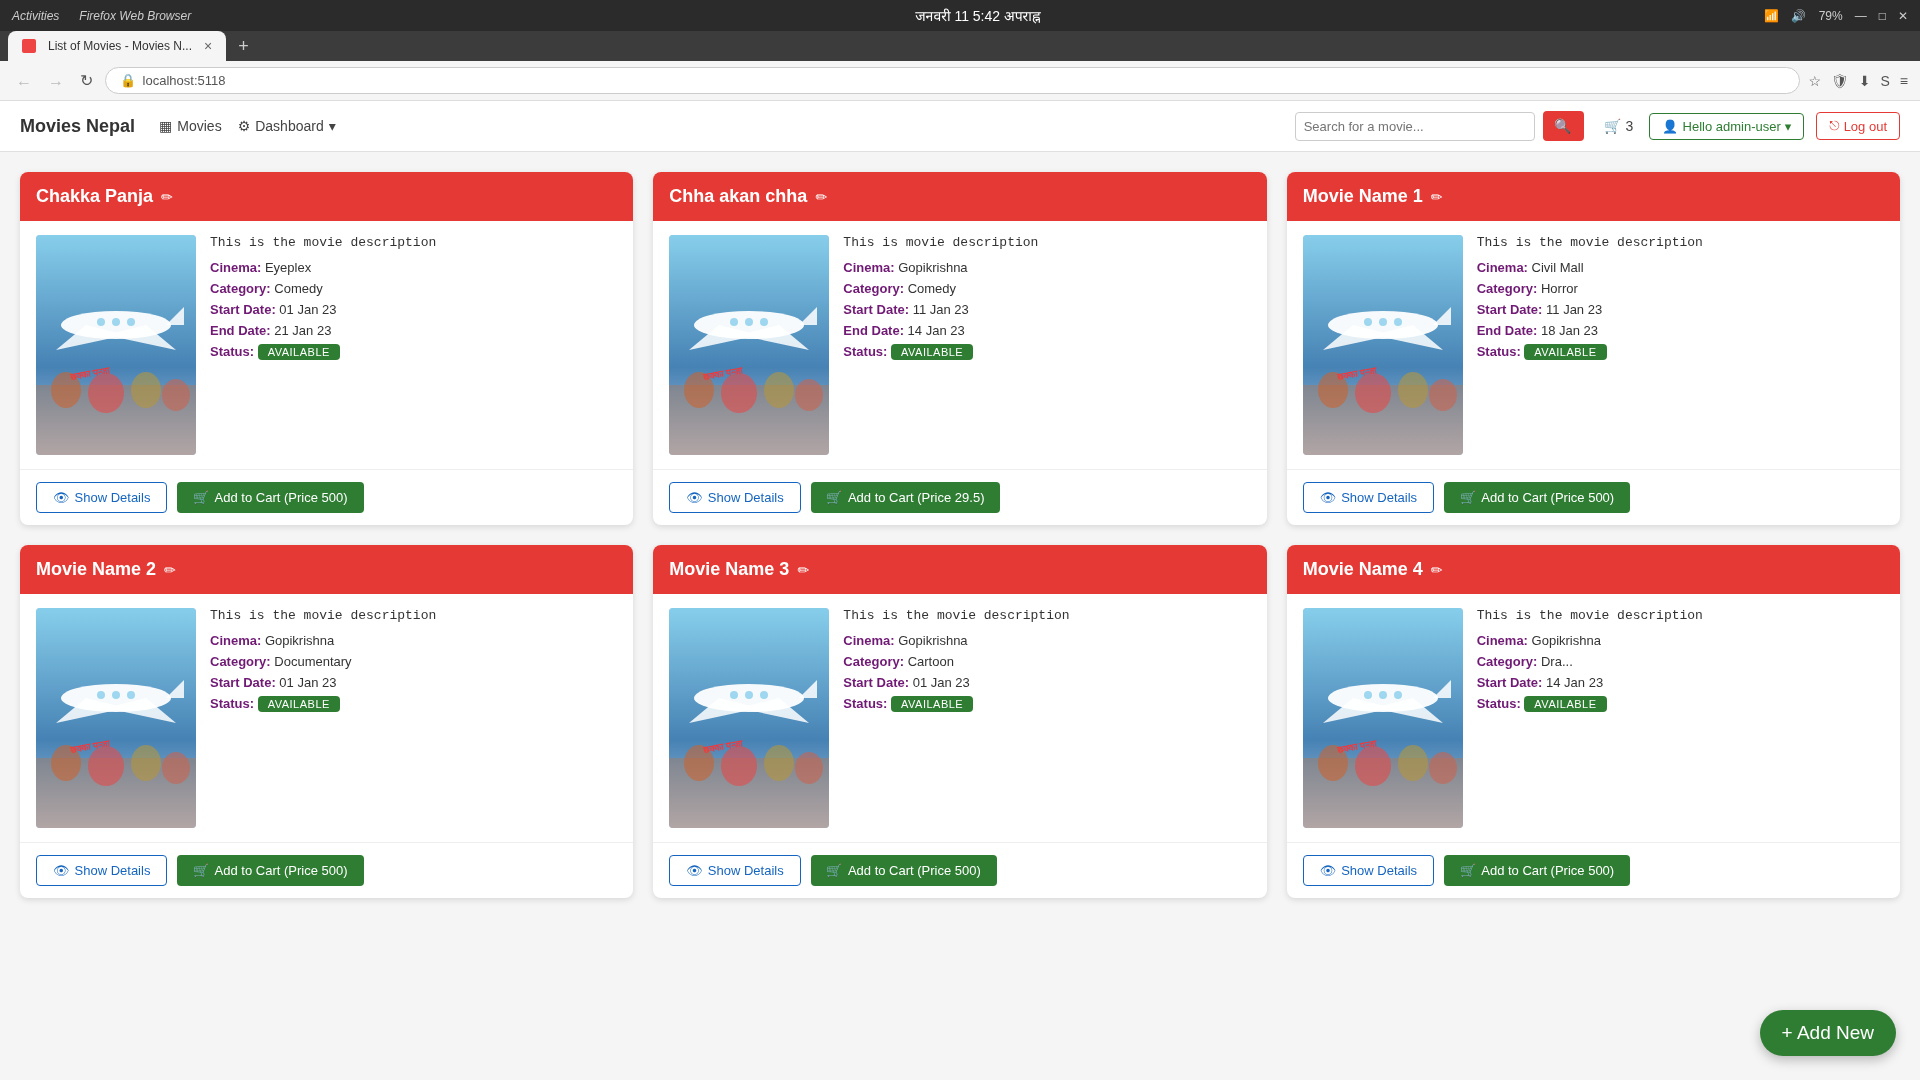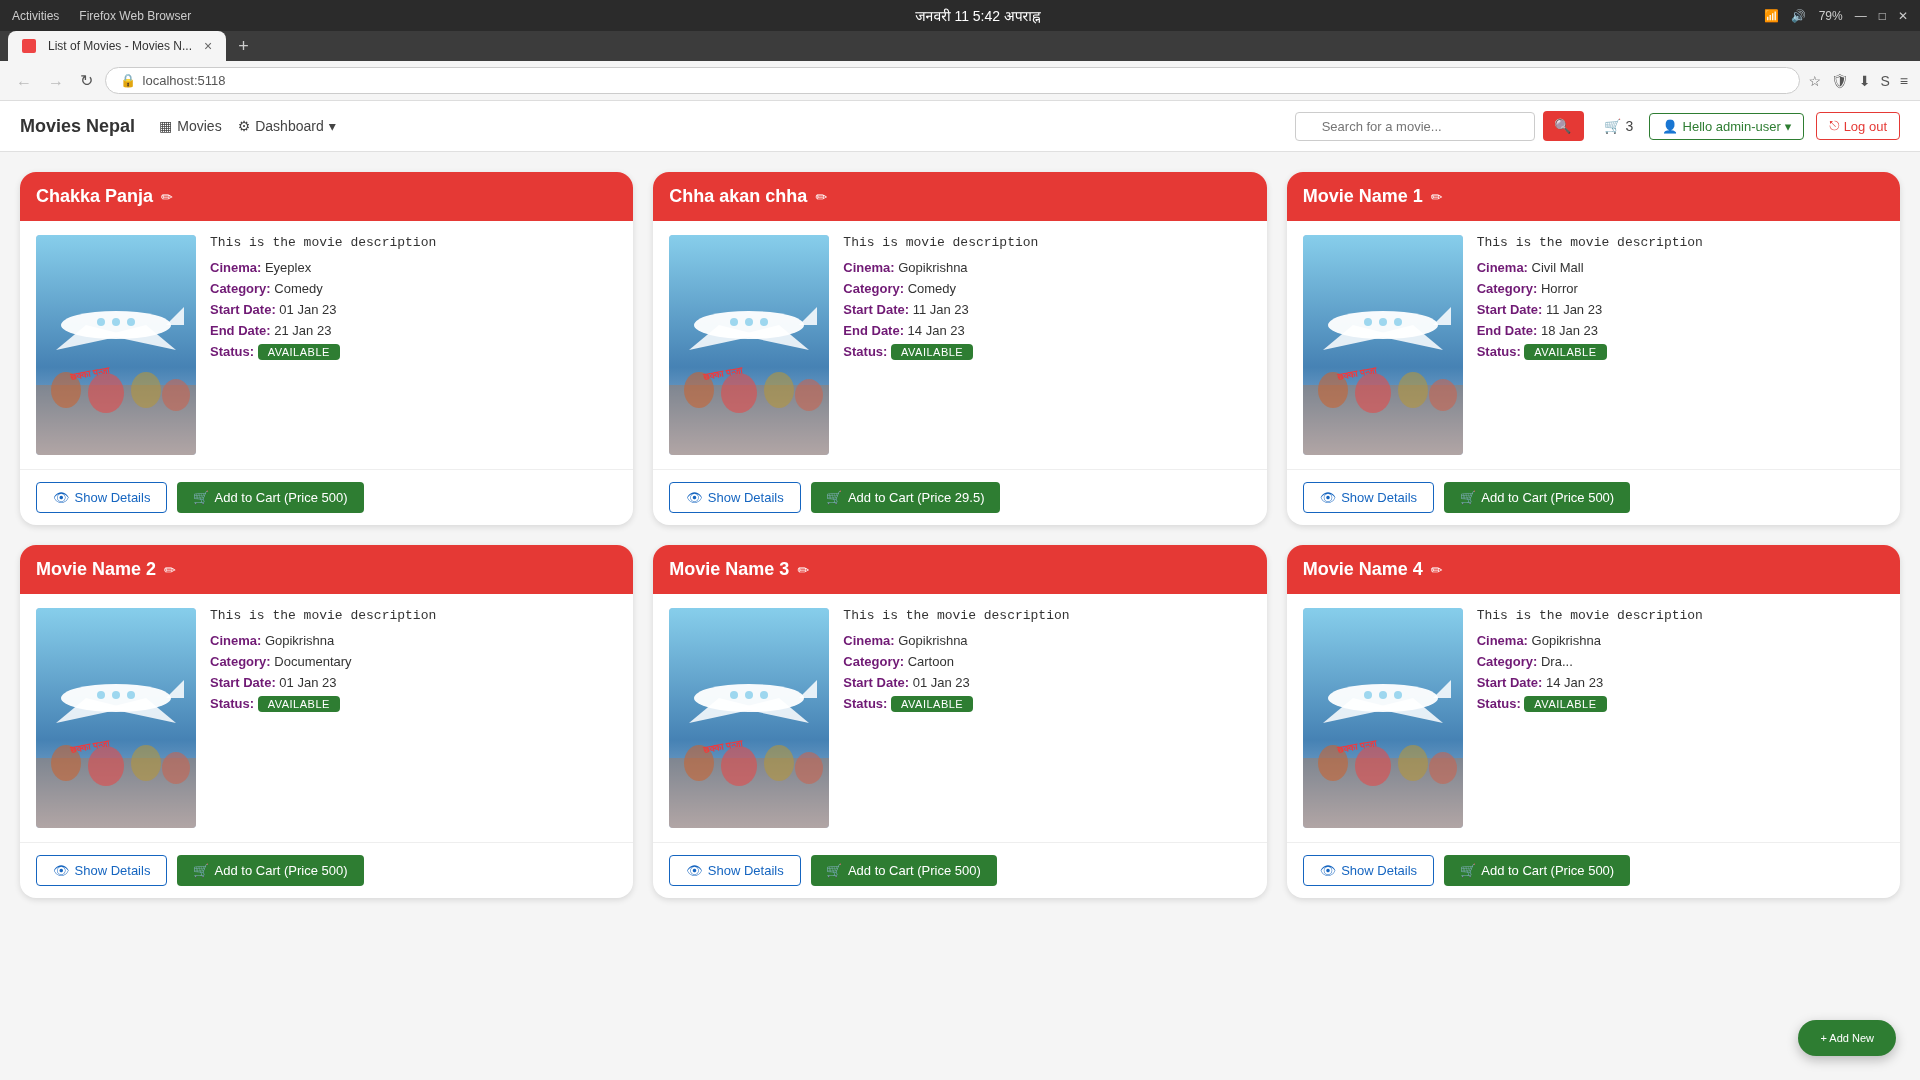--- a/index.html
+++ b/index.html
@@ -9,21 +9,21 @@
     .browser-chrome { background: #3c3c3c; }
     .browser-titlebar {
       background: #2b2b2b;
       color: #ccc;
       padding: 6px 12px;
       display: flex;
       align-items: center;
       justify-content: space-between;
       font-size: 12px;
     }
-    .browser-titlebar-left { display: flex; align-items: center; gap: 20px; }
+    .browser-titlebar-left { display: flex; align-items: center; gap: 20px; font-style: italic; }
     .browser-titlebar-center { color: #fff; font-size: 14px; }
     .browser-titlebar-right { display: flex; align-items: center; gap: 12px; font-size: 12px; color: #ccc; }
 
     .browser-tabbar {
       background: #3c3c3c;
       display: flex;
       align-items: flex-end;
       padding: 0 8px;
       gap: 4px;
     }
@@ -90,21 +90,21 @@
     }
     .search-wrap {
       margin-left: auto;
       display: flex;
       align-items: center;
       gap: 8px;
     }
     .search-input {
       border: 1px solid #ccc;
       border-radius: 4px;
-      padding: 6px 26px;
+      padding: 6px 8px;
       font-size: 13px;
       width: 240px;
       outline: none;
     }
     .search-btn {
       background: #e53935;
       border: none;
       border-radius: 4px;
       padding: 7px 12px;
       color: #fff;
@@ -142,21 +142,21 @@
     
     .movies-grid {
       display: grid;
       grid-template-columns: repeat(3, 1fr);
       gap: 20px;
       padding: 20px;
     }
 
     .movie-card {
       background: #fff;
-      border-radius: 16px;
+      border-radius: 8px;
       overflow: hidden;
       box-shadow: 0 2px 6px rgba(0,0,0,0.12);
     }
     .movie-card-header {
       background: #e53935;
       padding: 14px 16px;
       display: flex;
       align-items: center;
       gap: 8px;
     }
@@ -232,21 +232,21 @@
 
     .add-new-fab {
       position: fixed;
       bottom: 24px;
       right: 24px;
       background: #2e7d32;
       color: #fff;
       border: none;
       border-radius: 24px;
       padding: 12px 22px;
-      font-size: 11px;
+      font-size: 19px;
       cursor: pointer;
       display: flex;
       align-items: center;
       gap: 6px;
       box-shadow: 0 4px 12px rgba(0,0,0,0.25);
     }
   </style>
 </head>
 <body>
 

